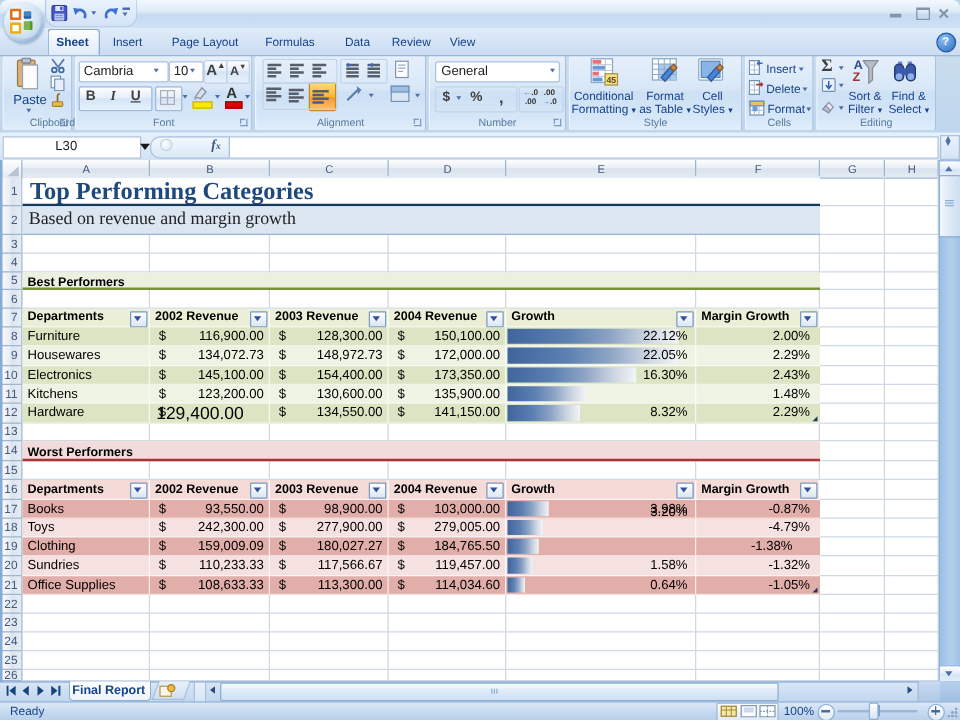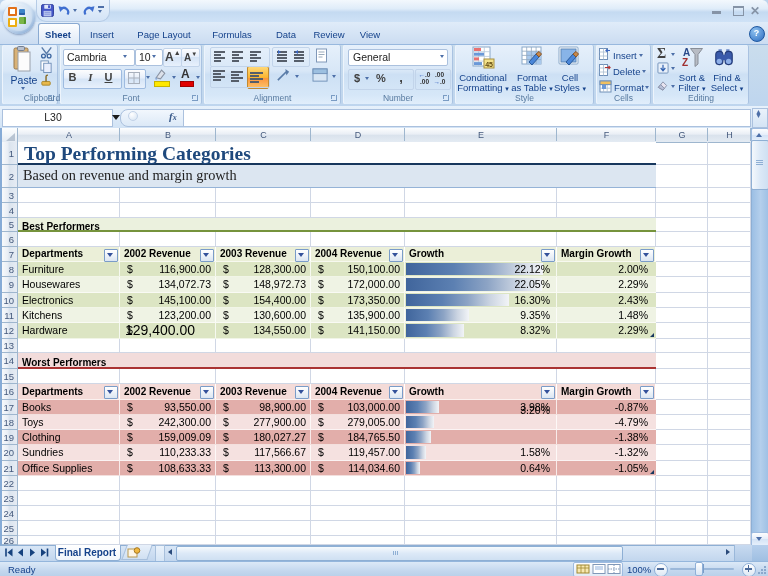--- a/index.html
+++ b/index.html
@@ -469,21 +469,20 @@
 <div class="abs" style="top:308px;left:18px;width:638px;height:15px;background:#eff3e4;"></div>
 <div class="abs" style="top:322px;left:18px;width:638px;height:1px;background:rgba(255,255,255,.6);"></div>
 <div class="abs ct" style="top:308px;left:22px;width:96px;font-size:10.5px;color:#000;line-height:14px;">Kitchens</div>
 <div class="abs" style="top:308px;left:127px;font-size:10.5px;color:#000;line-height:14px;">$</div>
     <div class="abs" style="top:308px;left:120px;width:91px;text-align:right;font-size:10.5px;color:#000;line-height:14px;">123,200.00</div>
 <div class="abs" style="top:308px;left:223px;font-size:10.5px;color:#000;line-height:14px;">$</div>
     <div class="abs" style="top:308px;left:216px;width:90px;text-align:right;font-size:10.5px;color:#000;line-height:14px;">130,600.00</div>
 <div class="abs" style="top:308px;left:318px;font-size:10.5px;color:#000;line-height:14px;">$</div>
     <div class="abs" style="top:308px;left:311px;width:89px;text-align:right;font-size:10.5px;color:#000;line-height:14px;">135,900.00</div>
 <div class="abs" style="top:309px;left:406px;width:63px;height:12px;background:linear-gradient(90deg,#40659c,#5c80b2 35%,#8da4c5 60%,#ccd5e2 82%,#f2f4f7);"></div>
-<div class="abs" style="top:308px;left:405px;width:145px;text-align:right;font-size:10.5px;color:#000;line-height:14px;">9.35%</div>
 <div class="abs" style="top:308px;left:557px;width:91px;text-align:right;font-size:10.5px;color:#000;line-height:14px;">1.48%</div>
 <div class="abs" style="top:308px;left:119px;width:1px;height:14px;background:rgba(255,255,255,.75);"></div>
 <div class="abs" style="top:308px;left:215px;width:1px;height:14px;background:rgba(255,255,255,.75);"></div>
 <div class="abs" style="top:308px;left:310px;width:1px;height:14px;background:rgba(255,255,255,.75);"></div>
 <div class="abs" style="top:308px;left:404px;width:1px;height:14px;background:rgba(255,255,255,.75);"></div>
 <div class="abs" style="top:308px;left:556px;width:1px;height:14px;background:rgba(255,255,255,.75);"></div>
 <div class="abs" style="top:323px;left:18px;width:638px;height:16px;background:#dce5c3;"></div>
 <div class="abs" style="top:338px;left:18px;width:638px;height:1px;background:rgba(255,255,255,.6);"></div>
 <div class="abs ct" style="top:323px;left:22px;width:96px;font-size:10.5px;color:#000;line-height:15px;">Hardware</div>
 <div class="abs" style="top:323px;left:127px;font-size:10.5px;color:#000;line-height:15px;">$</div>
@@ -563,21 +562,21 @@
 <div class="abs" style="top:430px;left:18px;width:638px;height:15px;background:#e2aeaa;"></div>
 <div class="abs" style="top:444px;left:18px;width:638px;height:1px;background:rgba(255,255,255,.6);"></div>
 <div class="abs ct" style="top:430px;left:22px;width:96px;font-size:10.5px;color:#000;line-height:14px;">Clothing</div>
 <div class="abs" style="top:430px;left:127px;font-size:10.5px;color:#000;line-height:14px;">$</div>
     <div class="abs" style="top:430px;left:120px;width:91px;text-align:right;font-size:10.5px;color:#000;line-height:14px;">159,009.09</div>
 <div class="abs" style="top:430px;left:223px;font-size:10.5px;color:#000;line-height:14px;">$</div>
     <div class="abs" style="top:430px;left:216px;width:90px;text-align:right;font-size:10.5px;color:#000;line-height:14px;">180,027.27</div>
 <div class="abs" style="top:430px;left:318px;font-size:10.5px;color:#000;line-height:14px;">$</div>
     <div class="abs" style="top:430px;left:311px;width:89px;text-align:right;font-size:10.5px;color:#000;line-height:14px;">184,765.50</div>
 <div class="abs" style="top:431px;left:406px;width:25px;height:12px;background:linear-gradient(90deg,#40659c,#5c80b2 35%,#8da4c5 60%,#ccd5e2 82%,#f2f4f7);"></div>
-<div class="abs" style="top:430px;left:557px;width:91px;text-align:right;font-size:10.5px;color:#000;line-height:14px;">-1.38%</div>
+<div class="abs" style="top:430px;left:543px;width:91px;text-align:right;font-size:10.5px;color:#000;line-height:14px;">-1.38%</div>
 <div class="abs" style="top:430px;left:119px;width:1px;height:14px;background:rgba(255,255,255,.75);"></div>
 <div class="abs" style="top:430px;left:215px;width:1px;height:14px;background:rgba(255,255,255,.75);"></div>
 <div class="abs" style="top:430px;left:310px;width:1px;height:14px;background:rgba(255,255,255,.75);"></div>
 <div class="abs" style="top:430px;left:404px;width:1px;height:14px;background:rgba(255,255,255,.75);"></div>
 <div class="abs" style="top:430px;left:556px;width:1px;height:14px;background:rgba(255,255,255,.75);"></div>
 <div class="abs" style="top:445px;left:18px;width:638px;height:16px;background:#f5e1e0;"></div>
 <div class="abs" style="top:460px;left:18px;width:638px;height:1px;background:rgba(255,255,255,.6);"></div>
 <div class="abs ct" style="top:445px;left:22px;width:96px;font-size:10.5px;color:#000;line-height:15px;">Sundries</div>
 <div class="abs" style="top:445px;left:127px;font-size:10.5px;color:#000;line-height:15px;">$</div>
     <div class="abs" style="top:445px;left:120px;width:91px;text-align:right;font-size:10.5px;color:#000;line-height:15px;">110,233.33</div>

